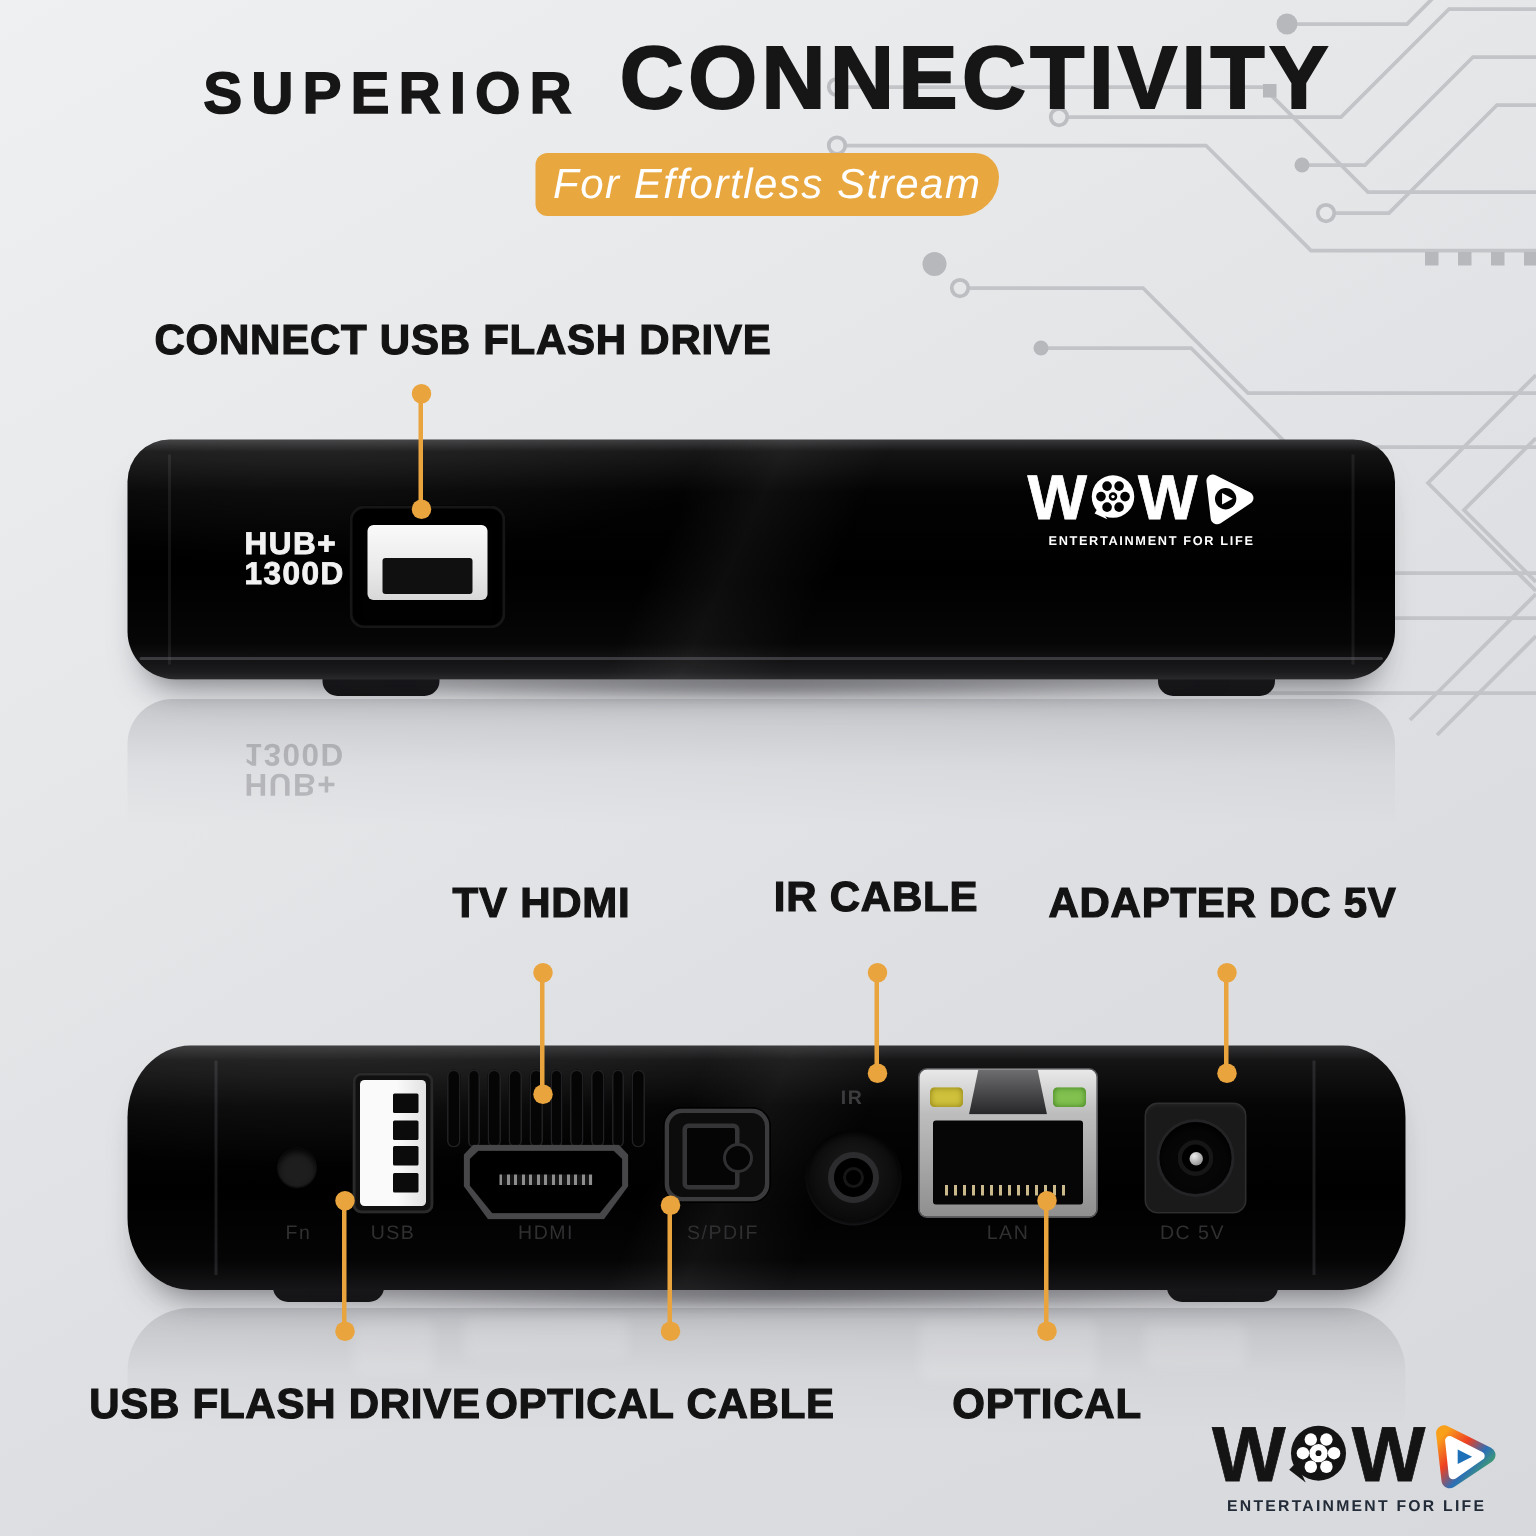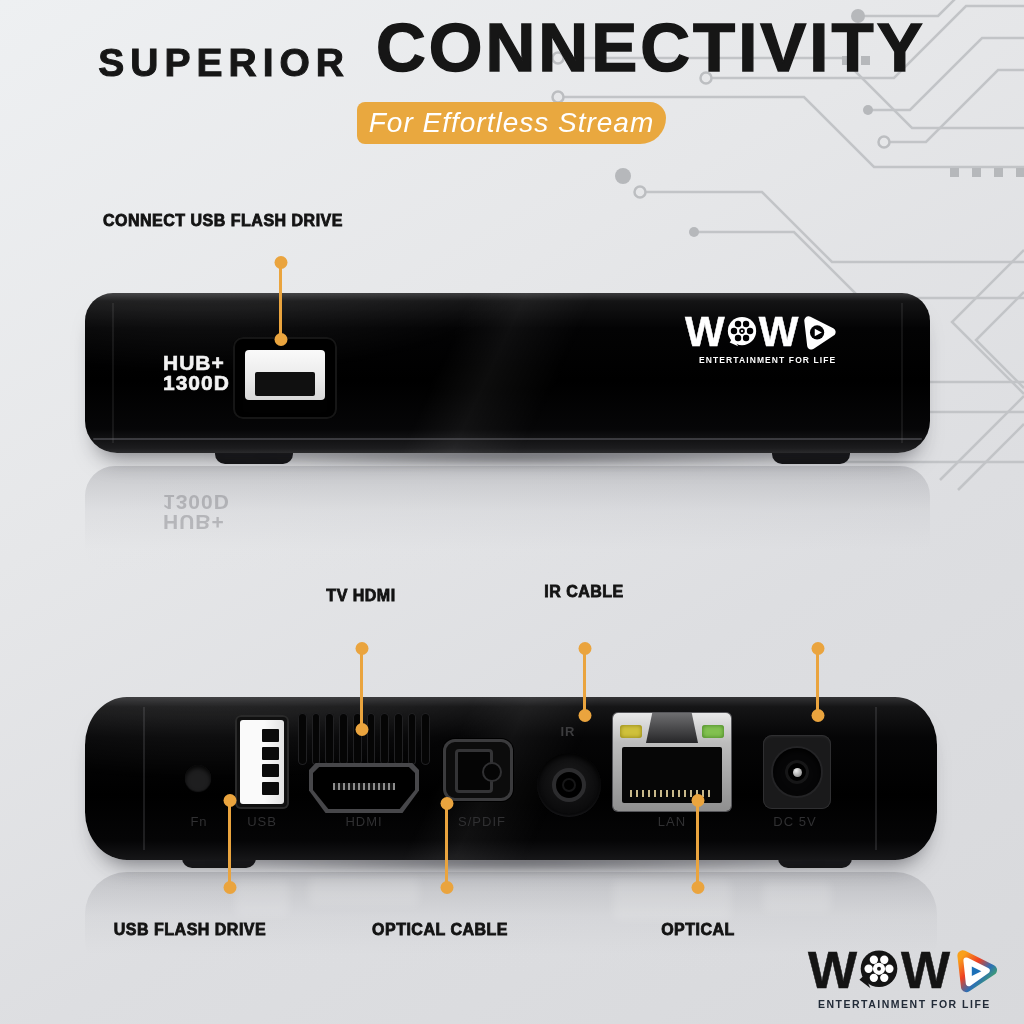--- a/index.html
+++ b/index.html
@@ -9,29 +9,29 @@
     background:linear-gradient(150deg,#eef0f2 0%,#e6e7e9 35%,#dddee1 65%,#d8d9dc 100%);
   }
   svg{display:block}
   .circuit{position:absolute;inset:0;z-index:0;pointer-events:none}
 
   
   .title-row{position:absolute;top:30px;left:0;width:100%;height:52px;z-index:3;
     display:flex;justify-content:center;align-items:flex-end;gap:26px;}
   .title-w1{font-size:39px;font-weight:800;letter-spacing:6px;color:#161616;line-height:1;
     -webkit-text-stroke:1px #161616;white-space:nowrap}
-  .title-w2{font-size:69px;font-weight:800;letter-spacing:3px;color:#161616;line-height:1;
+  .title-w2{font-size:59px;font-weight:800;letter-spacing:3px;color:#161616;line-height:1;
     -webkit-text-stroke:1.4px #161616;white-space:nowrap}
   .banner{position:absolute;left:357px;top:102px;width:309px;height:42px;z-index:3;
     background:#E9A83F;border-radius:8px 16px 26px 8px;
     display:flex;align-items:center;justify-content:center;}
   .banner span{font-style:italic;font-size:28px;color:#ffffff;letter-spacing:1px;white-space:nowrap}
 
   
-  .lbl{position:absolute;font-size:16px;font-weight:800;color:#131313;line-height:1;
+  .lbl{position:absolute;font-size:28px;font-weight:800;color:#131313;line-height:1;
     letter-spacing:0.5px;white-space:nowrap;-webkit-text-stroke:0.8px #131313;z-index:4}
   .centered{transform:translateX(-50%)}
 
   
   .callout{position:absolute;width:3px;background:#EAA43E;z-index:5}
   .callout::before,.callout::after{content:"";position:absolute;left:50%;transform:translateX(-50%);
     width:13px;height:13px;border-radius:50%;background:#EAA43E}
   .callout::before{top:-6px}
   .callout::after{bottom:-6px}
 
@@ -246,20 +246,21 @@
 
   <div class="reflection" style="left:85px;top:466px;width:845px;height:112px">
     <div class="ghost-model">
       <div>HUB+</div>
       <div>1300D</div>
     </div>
   </div>
 
   <div class="lbl centered" style="left:361px;top:588px">TV HDMI</div>
   <div class="lbl centered" style="left:584px;top:584px">IR CABLE</div>
+  <div class="lbl centered" style="left:815px;top:588px">ADAPTER DC 5V</div>
 
   <div class="callout" style="left:360px;top:648px;height:82px"></div>
   <div class="callout" style="left:583px;top:648px;height:68px"></div>
   <div class="callout" style="left:816px;top:648px;height:68px"></div>
 
   <div class="foot" style="left:182px;top:850px;width:74px"></div>
   <div class="foot" style="left:778px;top:850px;width:74px"></div>
   <div class="contact-shadow" style="left:95px;top:856px;width:840px;height:16px"></div>
 
   <div class="device device-back">

